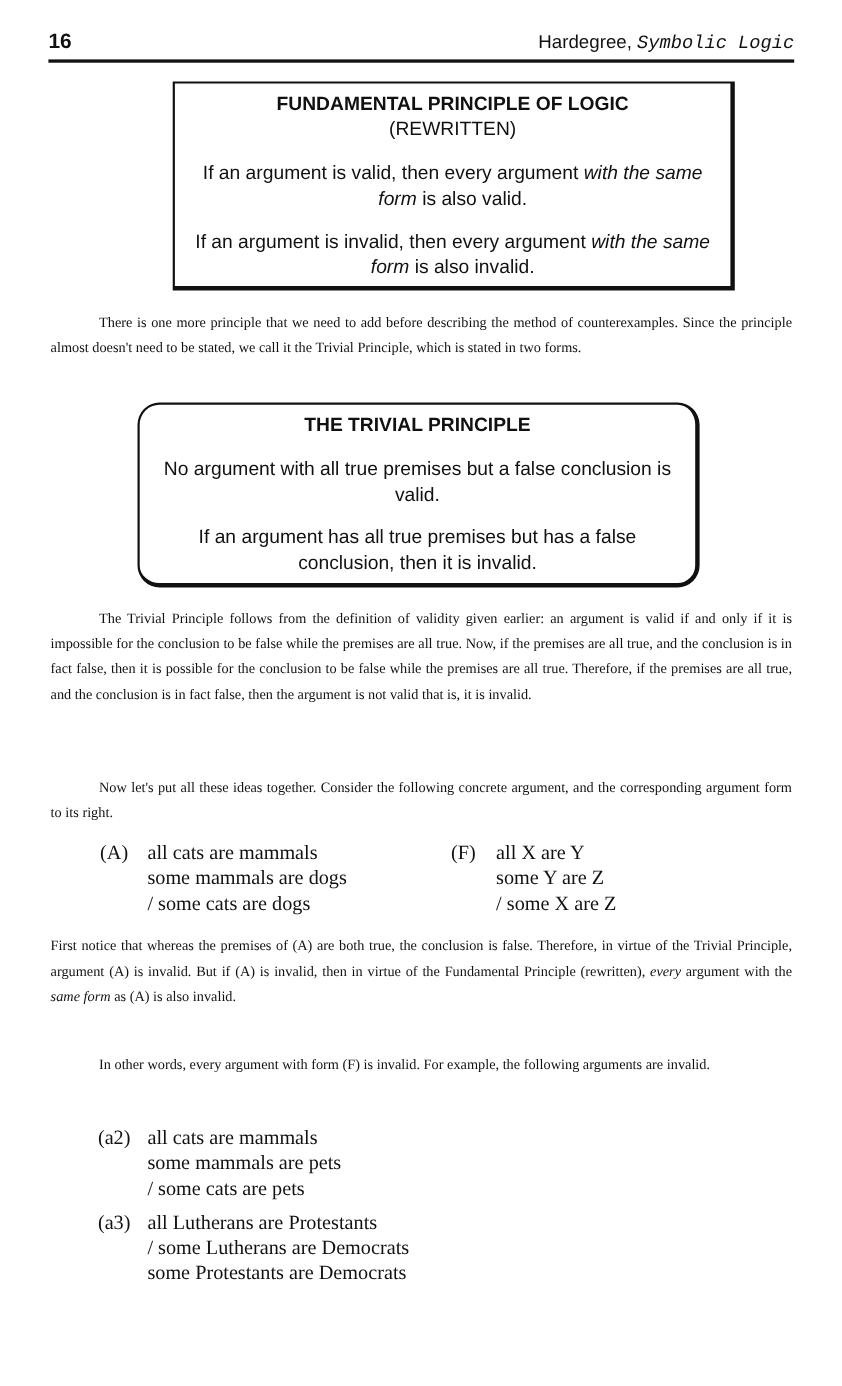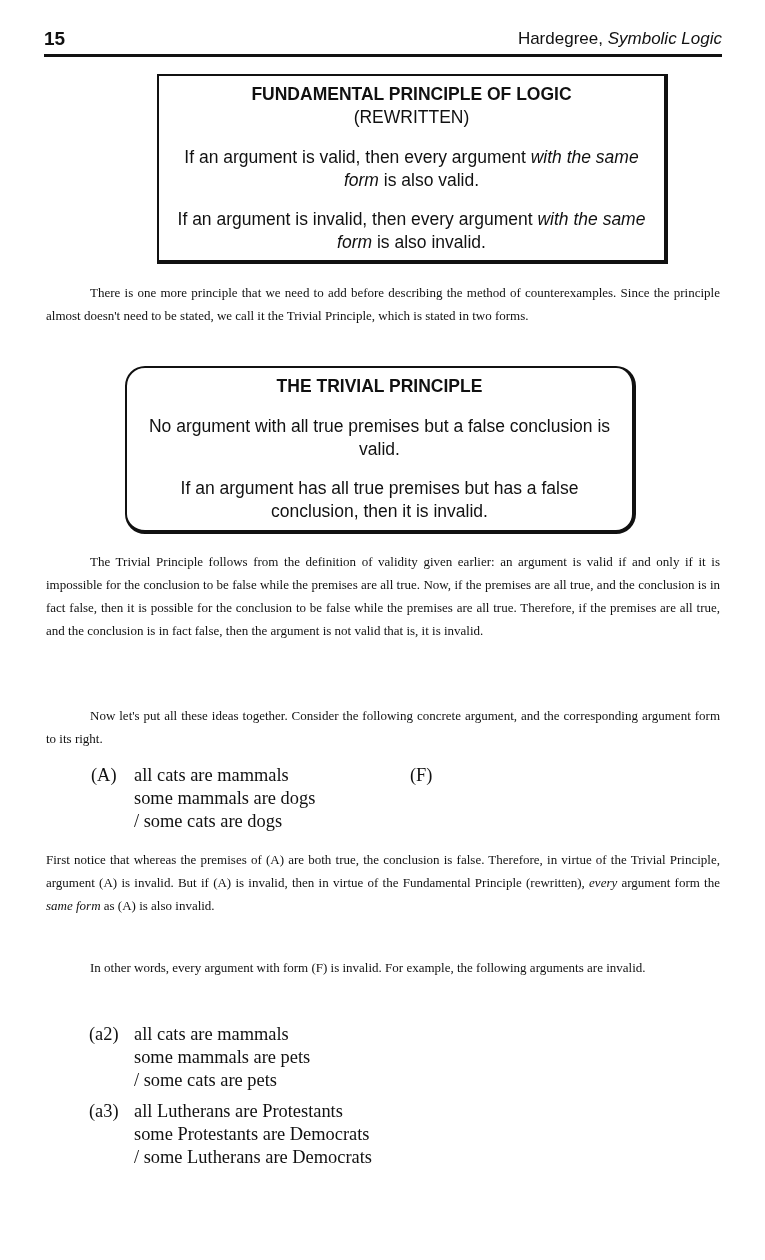--- a/index.html
+++ b/index.html
@@ -5,21 +5,21 @@
   html, body { margin: 0; padding: 0; background: #ffffff; }
   body { width: 765px; height: 1260px; position: relative; overflow: hidden; color: #111; }
   .page { position: absolute; left: 0; top: 0; width: 765px; height: 1260px; }
 
   .running-head {
     position: absolute; left: 44px; top: 28px; width: 678px; height: 24px;
     font-family: "Liberation Sans", sans-serif; font-size: 18px;
   }
   .page-num { position: absolute; left: 0; top: 0; font-weight: bold; font-size: 19px; }
   .head-title { position: absolute; right: 0; top: 1px; font-size: 17px; }
-  .head-title i { font-style: italic; }
+  .head-title i { font-style: italic; font-family: Liberation Mono, monospace; }
   .head-rule { position: absolute; left: 44px; top: 54px; width: 678px; height: 3px; background: #111; }
 
   .box {
     position: absolute; left: 125px; width: 511px;
     border-left: 2px solid #111; border-top: 2px solid #111;
     border-right: 4px solid #111; border-bottom: 4px solid #111;
     font-family: "Liberation Sans", sans-serif; font-size: 17.5px;
     text-align: center; line-height: 23px; box-sizing: border-box;
     padding: 7px 14px 0 14px;
   }
@@ -44,21 +44,21 @@
   .example { position: absolute; font-family: "Liberation Serif", serif; font-size: 18.4px; line-height: 23px; }
   .ex-label { position: absolute; left: 0; top: 0; }
   .ex-lines { position: absolute; top: 0; white-space: nowrap; }
 </style>
 </head>
 <body>
 
 <div class="page">
 
   <div class="running-head">
-    <span class="page-num">15</span>
+    <span class="page-num">16</span>
     <span class="head-title"><span>Hardegree, </span><i>Symbolic Logic</i></span>
   </div>
   <div class="head-rule"></div>
 
   <div class="box box1">
     <p class="box-title">FUNDAMENTAL PRINCIPLE OF LOGIC</p>
     <p class="box-sub">(REWRITTEN)</p>
     <div class="gap"></div>
     <p><span>If an argument is valid, then every argument </span><i>with the same form</i><span> is also valid.</span></p>
     <div class="gap2"></div>
@@ -89,41 +89,46 @@
     <span class="ex-label">(A)</span>
     <div class="ex-lines" style="left: 43px;">
       <div>all cats are mammals</div>
       <div>some mammals are dogs</div>
       <div>/ some cats are dogs</div>
     </div>
   </div>
 
   <div class="example" style="left: 410px; top: 764px; width: 250px; height: 70px;">
     <span class="ex-label">(F)</span>
+    <div class="ex-lines" style="left: 41px;">
+      <div>all X are Y</div>
+      <div>some Y are Z</div>
+      <div>/ some X are Z</div>
+    </div>
   </div>
 
   <div class="body-text" style="top: 848px;">
-    <p><span>First notice that whereas the premises of (A) are both true, the conclusion is false.  Therefore, in virtue of the Trivial Principle, argument (A) is invalid.  But if (A) is invalid, then in virtue of the Fundamental Principle (rewritten), </span><i>every</i><span> argument form the </span><i>same form</i><span> as (A) is also invalid.</span></p>
+    <p><span>First notice that whereas the premises of (A) are both true, the conclusion is false.  Therefore, in virtue of the Trivial Principle, argument (A) is invalid.  But if (A) is invalid, then in virtue of the Fundamental Principle (rewritten), </span><i>every</i><span> argument with the </span><i>same form</i><span> as (A) is also invalid.</span></p>
   </div>
 
   <div class="body-text" style="top: 956px;">
     <p class="indent">In other words, every argument with form (F) is invalid.  For example, the following arguments are invalid.</p>
   </div>
 
   <div class="example" style="left: 89px; top: 1023px; width: 400px; height: 70px;">
     <span class="ex-label">(a2)</span>
     <div class="ex-lines" style="left: 45px;">
       <div>all cats are mammals</div>
       <div>some mammals are pets</div>
       <div>/ some cats are pets</div>
     </div>
   </div>
 
   <div class="example" style="left: 89px; top: 1100px; width: 400px; height: 70px;">
     <span class="ex-label">(a3)</span>
     <div class="ex-lines" style="left: 45px;">
       <div>all Lutherans are Protestants</div>
+      <div>/ some Lutherans are Democrats</div>
       <div>some Protestants are Democrats</div>
-      <div>/ some Lutherans are Democrats</div>
     </div>
   </div>
 
 </div>
 
 </body></html>

